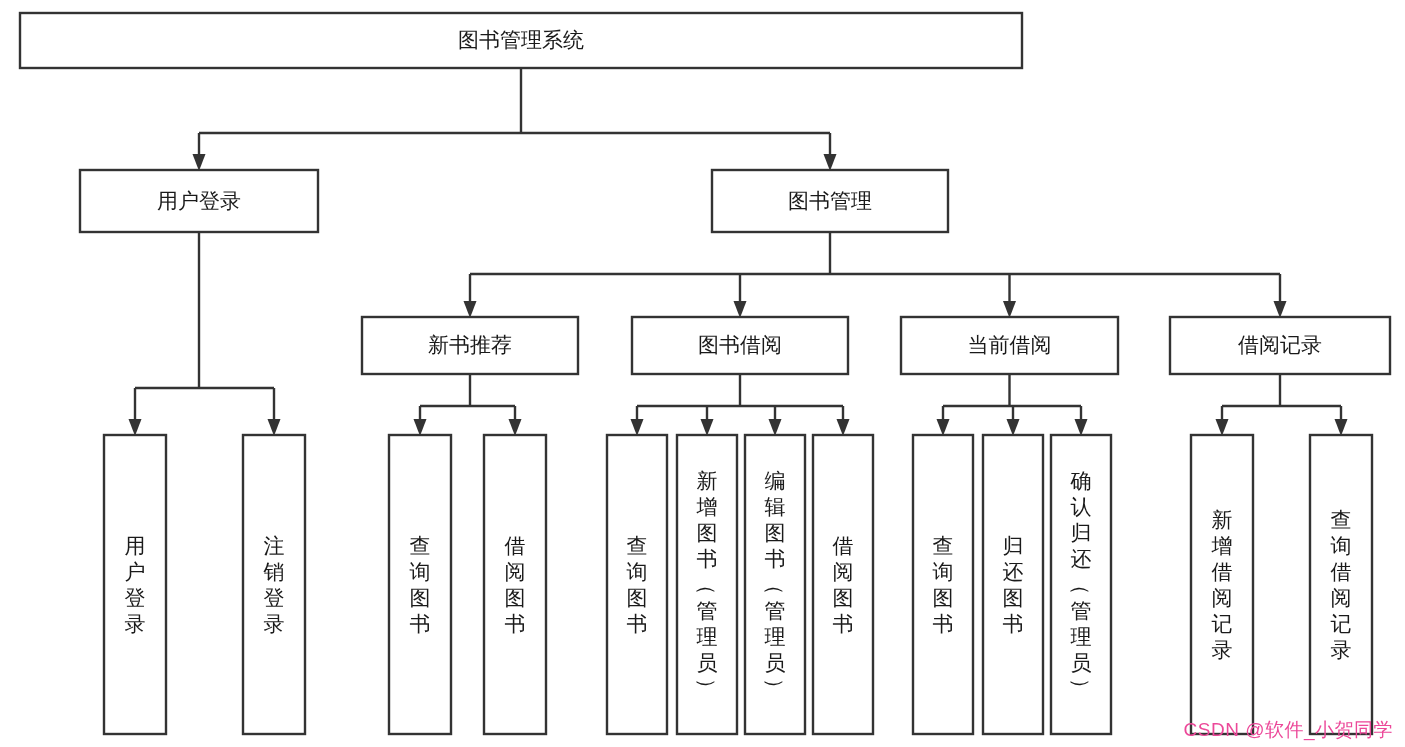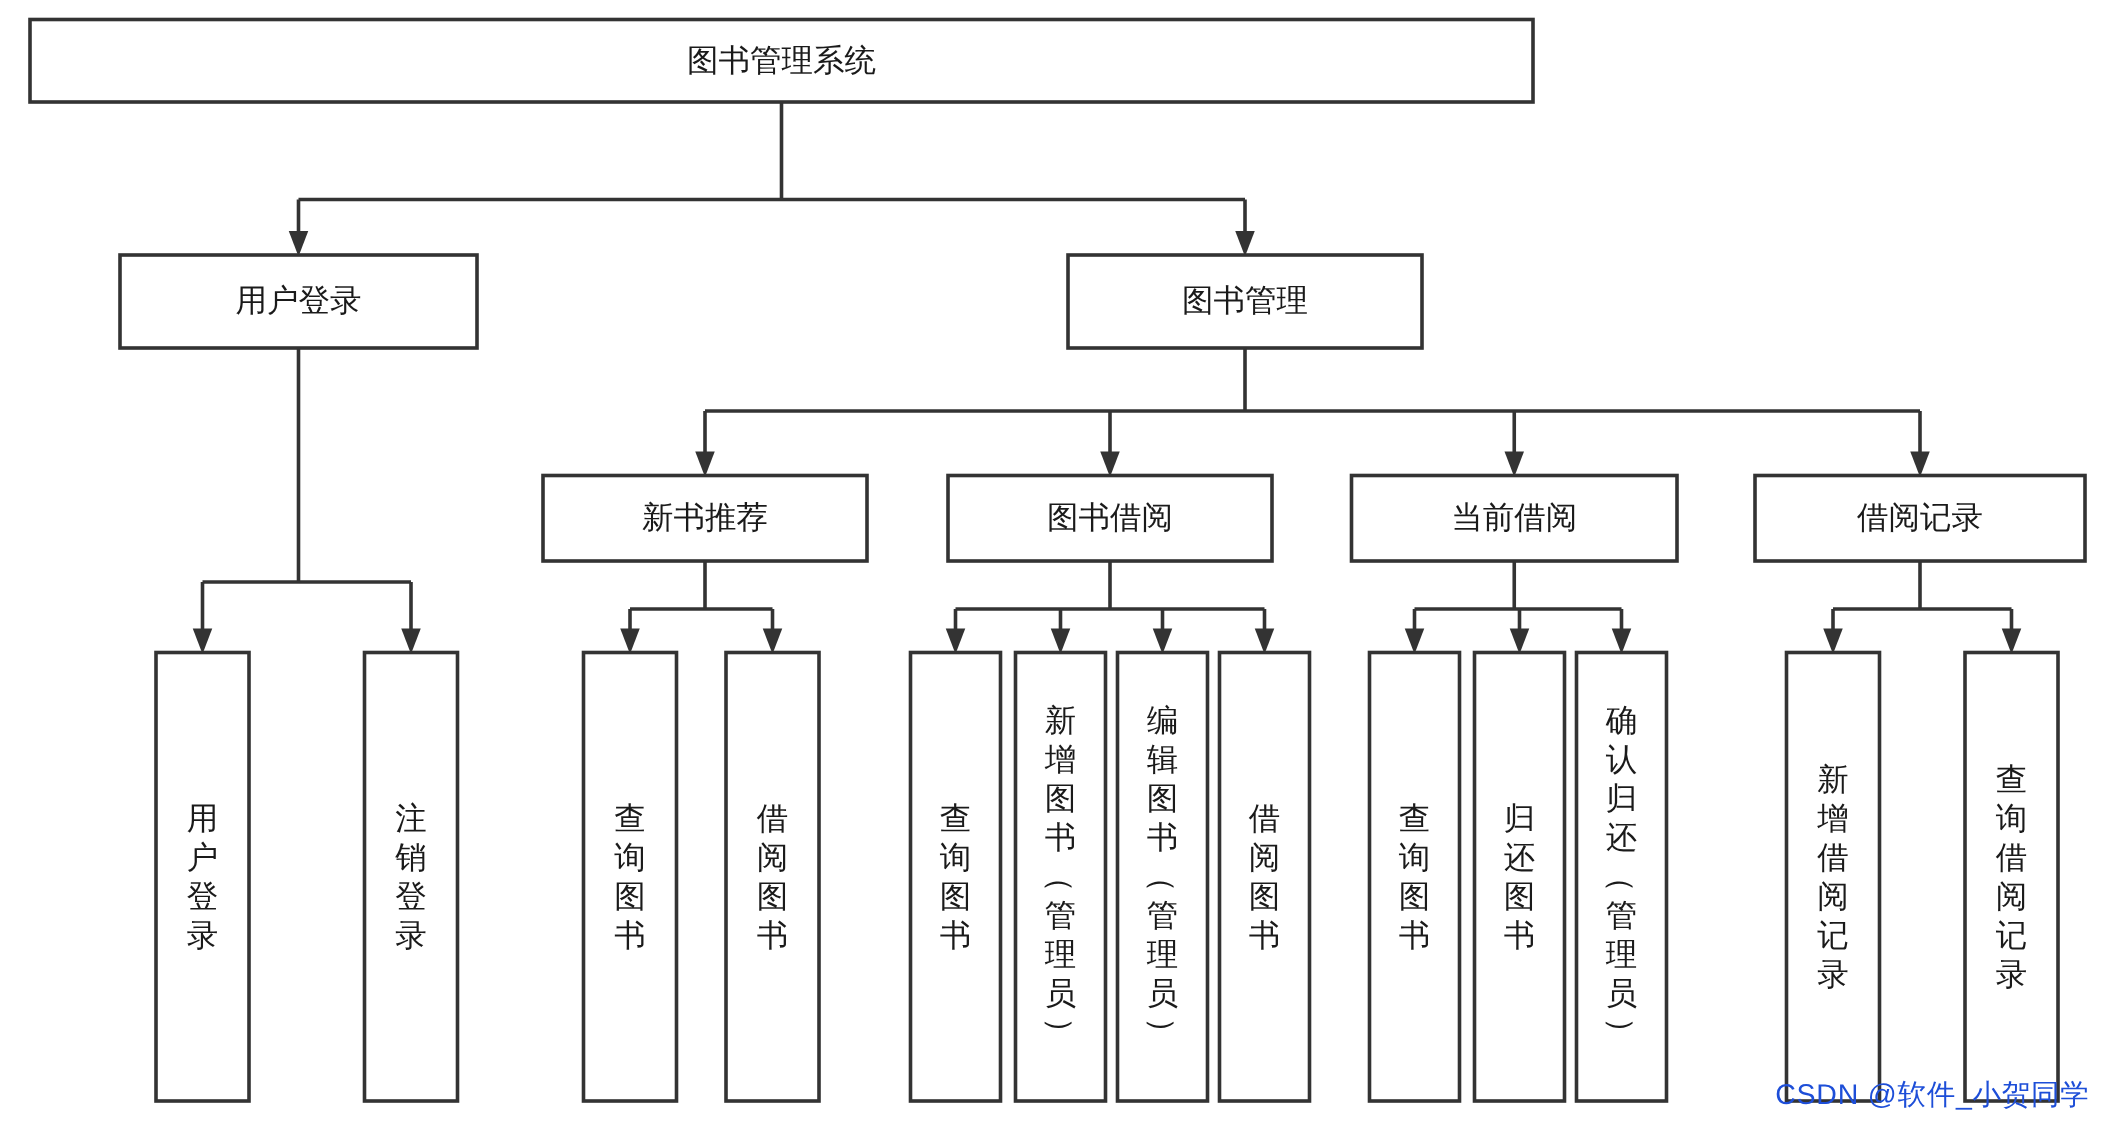--- a/index.html
+++ b/index.html
@@ -54,21 +54,21 @@
     font-size: 21px;
     fill: #1a1a1a;
     text-anchor: middle;
   }
   .watermark {
     position: absolute;
     right: 12px;
     bottom: 4px;
     font-family: "Liberation Sans", "DejaVu Sans", sans-serif;
     font-size: 19px;
-    color: #1d4ed8;
+    color: #ec4899;
     white-space: nowrap;
     letter-spacing: 0.5px;
     pointer-events: none;
   }
 </style>
 </head>
 <body>
 
 <div id="diagram-root">
   <svg id="flow-svg" viewBox="0 0 1405 747">

